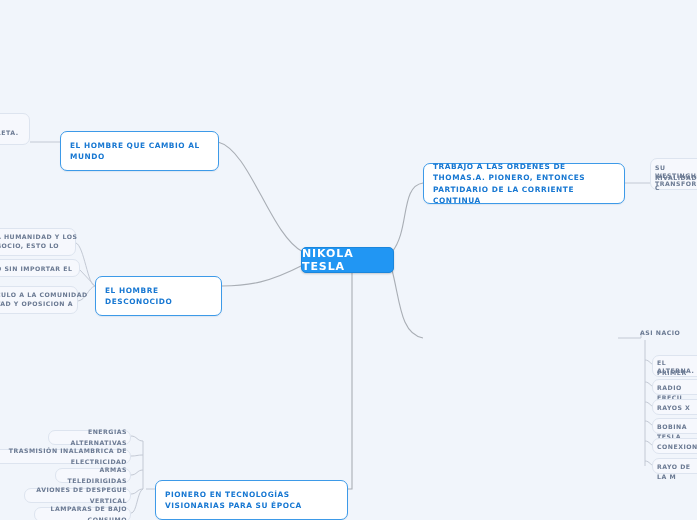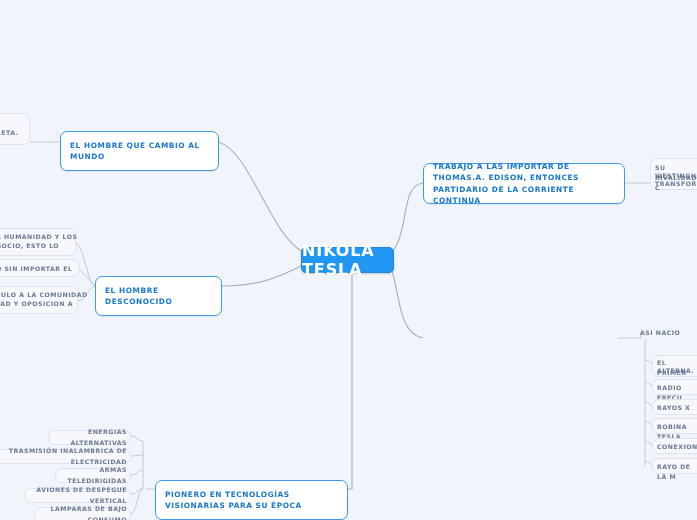--- a/index.html
+++ b/index.html
@@ -9,21 +9,21 @@
     font-family:"DejaVu Sans",sans-serif;
   }
   #canvas{position:absolute;inset:0;width:697px;height:520px;}
   svg.links{position:absolute;left:0;top:0;width:697px;height:520px;pointer-events:none;}
 
   .node{position:absolute;box-sizing:border-box;}
 
   
   .central{
     background:#2196f3;border:1px solid #1b86dc;border-radius:5px;
-    color:#ffffff;font-weight:bold;font-size:16px;letter-spacing:.9px;
+    color:#ffffff;font-weight:bold;font-size:11px;letter-spacing:.9px;
     display:flex;align-items:center;justify-content:center;
     box-shadow:0 1px 2px rgba(0,0,0,.18);
   }
 
   
   .main{
     background:#ffffff;border:1.4px solid #3d9ae8;border-radius:7px;
     color:#1878d2;font-weight:bold;font-size:7.4px;letter-spacing:.55px;
     line-height:1.55;padding:19px 9px;display:flex;align-items:center;
     box-shadow:0 1px 1px rgba(80,120,170,.12);
@@ -97,21 +97,21 @@
 
   <div class="node central" style="left:301px;top:247px;width:93px;height:26px;">NIKOLA TESLA</div>
 
   <div class="node main center-txt" style="left:60px;top:131px;width:159px;height:22px;">EL HOMBRE QUE CAMBIO AL MUNDO</div>
   <div class="node leafbox" style="left:-34px;top:113px;width:64px;height:32px;"></div>
   <div class="node leaf lt" style="left:-32px;top:113px;width:60px;height:32px;">
     
   </div>
   <div class="node plain" style="left:-4px;top:128px;">RETA.</div>
 
-  <div class="node main" style="left:423px;top:163px;width:202px;height:41px;">TRABAJO A LAS IMPORTAR DE THOMAS.A. EDISON, ENTONCES PARTIDARIO DE LA CORRIENTE CONTINUA</div>
+  <div class="node main" style="left:423px;top:163px;width:202px;height:41px;">TRABAJO A LAS ORDENES DE THOMAS.A. PIONERO, ENTONCES PARTIDARIO DE LA CORRIENTE CONTINUA</div>
   <div class="node leafbox" style="left:650px;top:158px;width:80px;height:32px;"></div>
   <div class="node plain" style="left:655px;top:163px;">SU RIVALIDAD C</div>
   <div class="node plain" style="left:655px;top:171px;">WESTINGHOUSE</div>
   <div class="node plain" style="left:655px;top:179px;">TRANSFORMADO</div>
 
   <div class="node main center-txt" style="left:95px;top:276px;width:127px;height:26px;">EL HOMBRE DESCONOCIDO</div>
 
   <div class="node leafbox" style="left:-46px;top:228px;width:122px;height:28px;"></div>
   <div class="node plain" style="left:-4px;top:232px;">A HUMANIDAD Y LOS</div>
   <div class="node plain" style="left:-4px;top:241px;">GOCIO, ESTO  LO</div>

